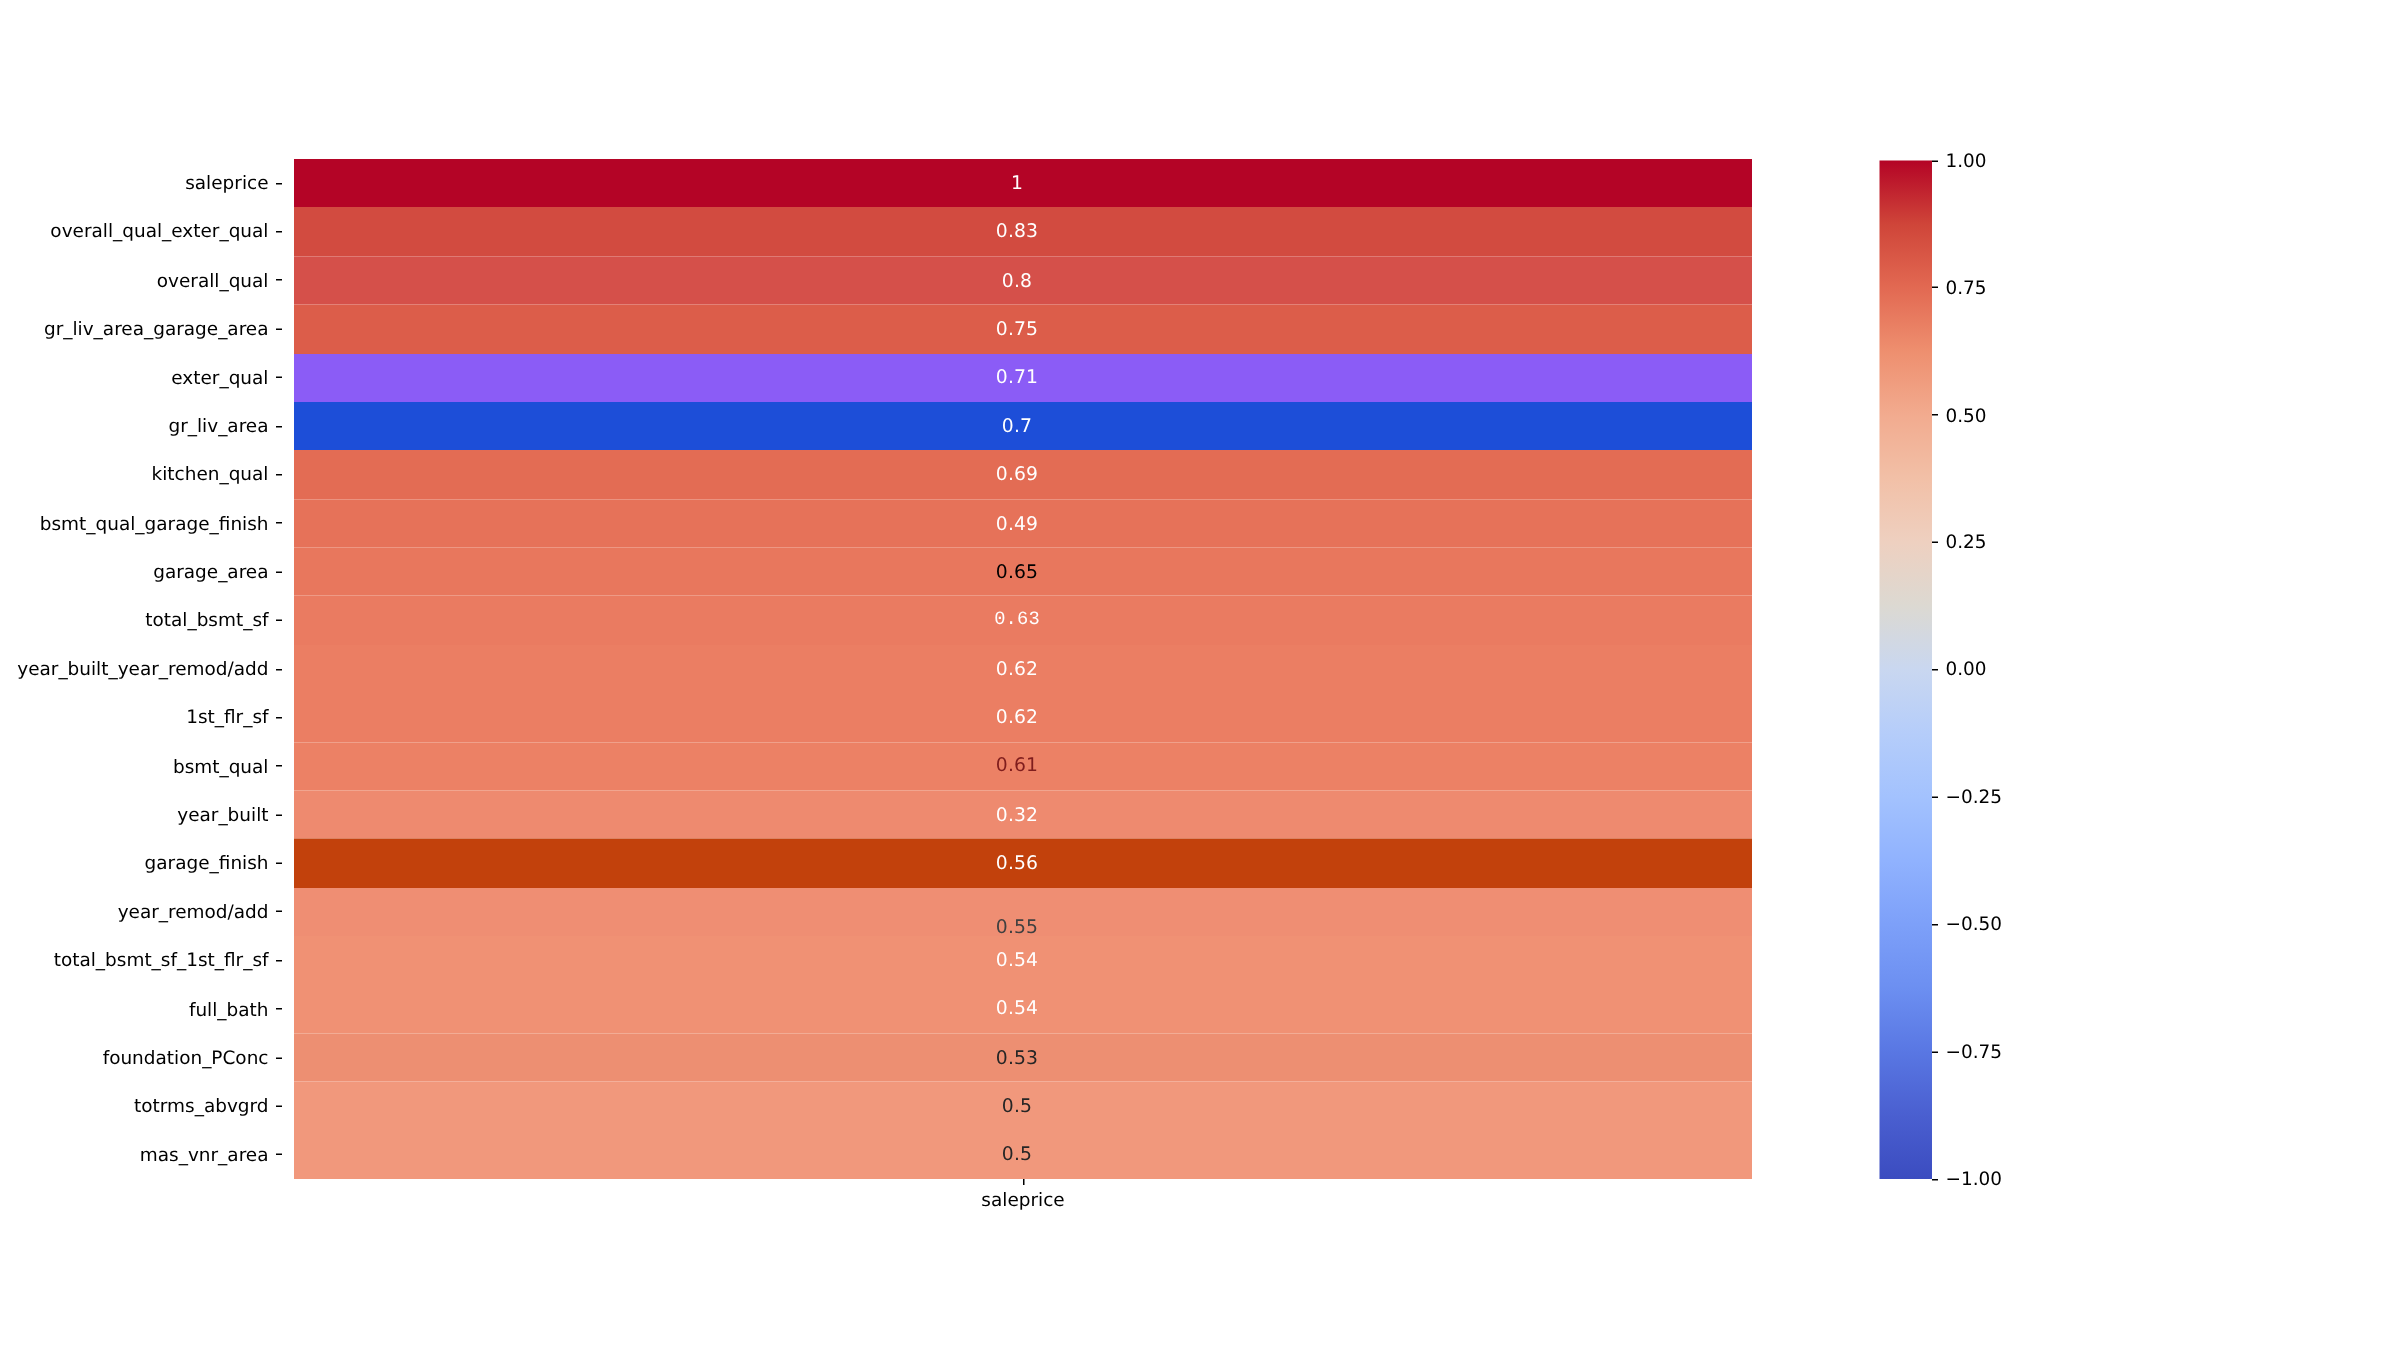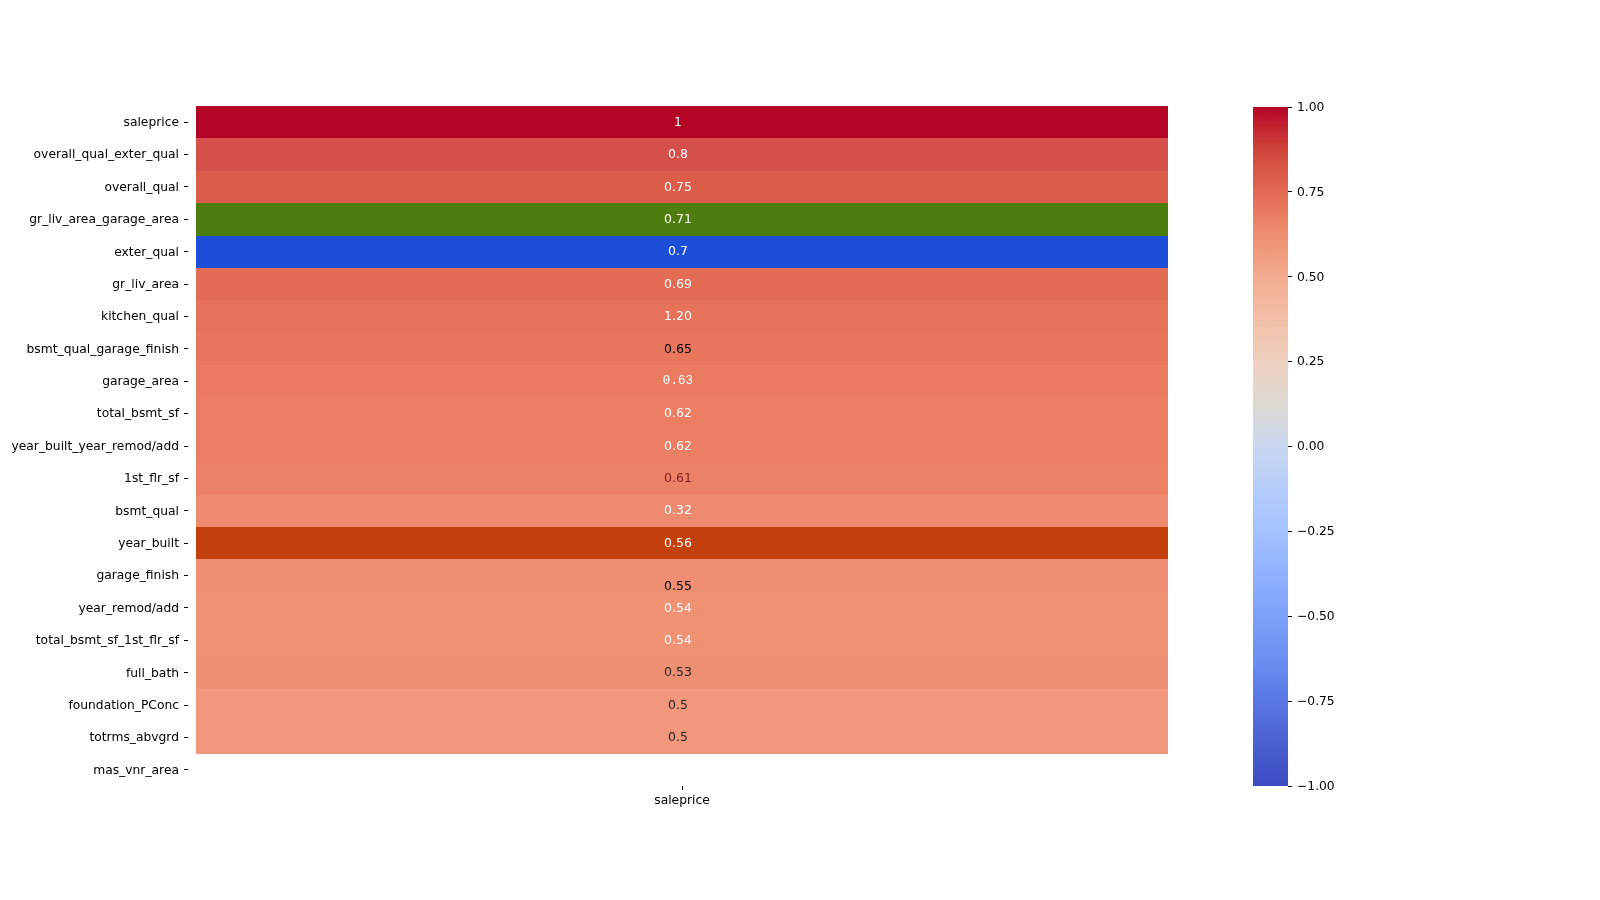--- a/index.html
+++ b/index.html
@@ -235,37 +235,40 @@
       <div class="ytick" style="top: 663.81px;">
         <span class="ytick-text">mas_vnr_area</span>
         <span class="ytick-mark"></span>
       </div>
     </div>
 
   <div id="heatmap-axes">
       <div class="hm-row" style="height: 32.381px; background: rgb(180, 4, 38);">
         <span class="hm-cell-value" style="color: rgb(255, 255, 255);">1</span>
       </div>
+      <div class="hm-row" style="height: 32.381px; background: rgb(210, 75, 64);">
+        <span class="hm-cell-value" style="color: rgb(255, 255, 255);">0.83</span>
+      </div>
       <div class="hm-row" style="height: 32.381px; background: rgb(213, 80, 74);">
         <span class="hm-cell-value" style="color: rgb(255, 255, 255);">0.8</span>
       </div>
       <div class="hm-row" style="height: 32.381px; background: rgb(220, 93, 74);">
         <span class="hm-cell-value" style="color: rgb(255, 255, 255);">0.75</span>
       </div>
-      <div class="hm-row" style="height: 32.381px; background: #4d7c0f;">
+      <div class="hm-row" style="height: 32.381px; background: #8b5cf6;">
         <span class="hm-cell-value" style="color: rgb(255, 255, 255);">0.71</span>
       </div>
       <div class="hm-row" style="height: 32.381px; background: #1d4ed8;">
         <span class="hm-cell-value" style="color: rgb(255, 255, 255);">0.7</span>
       </div>
       <div class="hm-row" style="height: 32.381px; background: rgb(227, 108, 84);">
         <span class="hm-cell-value" style="color: rgb(255, 255, 255);">0.69</span>
       </div>
       <div class="hm-row" style="height: 32.381px; background: rgb(230, 114, 89);">
-        <span class="hm-cell-value" style="color: rgb(255, 255, 255);">1.20</span>
+        <span class="hm-cell-value" style="color: rgb(255, 255, 255);">0.49</span>
       </div>
       <div class="hm-row" style="height: 32.381px; background: rgb(232, 119, 93);">
         <span class="hm-cell-value" style="color: #000000;">0.65</span>
       </div>
       <div class="hm-row" style="height: 32.381px; background: rgb(234, 123, 97); font-family: Liberation Mono, monospace;">
         <span class="hm-cell-value" style="color: rgb(255, 255, 255);">0.63</span>
       </div>
       <div class="hm-row" style="height: 32.381px; background: rgb(235, 126, 99);">
         <span class="hm-cell-value" style="color: rgb(255, 255, 255);">0.62</span>
       </div>
@@ -275,21 +278,21 @@
       <div class="hm-row" style="height: 32.381px; background: rgb(236, 129, 101);">
         <span class="hm-cell-value" style="color: #7f1d1d;">0.61</span>
       </div>
       <div class="hm-row" style="height: 32.381px; background: rgb(238, 138, 111);">
         <span class="hm-cell-value" style="color: rgb(255, 255, 255);">0.32</span>
       </div>
       <div class="hm-row" style="height: 32.381px; background: #c2410c;">
         <span class="hm-cell-value" style="color: rgb(255, 255, 255);">0.56</span>
       </div>
       <div class="hm-row" style="height: 32.381px; background: rgb(239, 142, 115);">
-        <span class="hm-cell-value" style="color: #000000; margin-top: 21px;">0.55</span>
+        <span class="hm-cell-value" style="color: #404040; margin-top: 21px;">0.55</span>
       </div>
       <div class="hm-row" style="height: 32.381px; background: rgb(240, 145, 116);">
         <span class="hm-cell-value" style="color: rgb(255, 255, 255);">0.54</span>
       </div>
       <div class="hm-row" style="height: 32.381px; background: rgb(240, 145, 116);">
         <span class="hm-cell-value" style="color: rgb(255, 255, 255);">0.54</span>
       </div>
       <div class="hm-row" style="height: 32.381px; background: rgb(237, 143, 114);">
         <span class="hm-cell-value" style="color: rgb(38, 38, 38);">0.53</span>
       </div>

